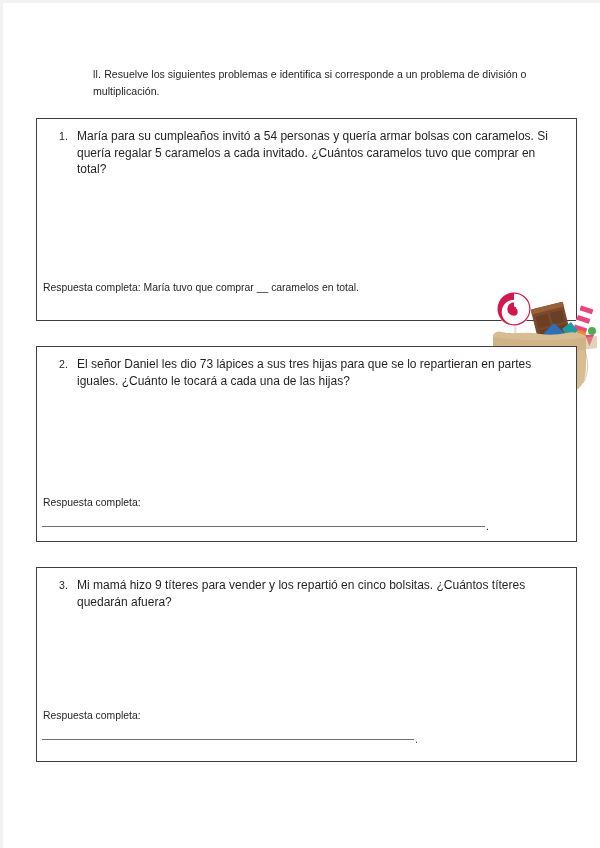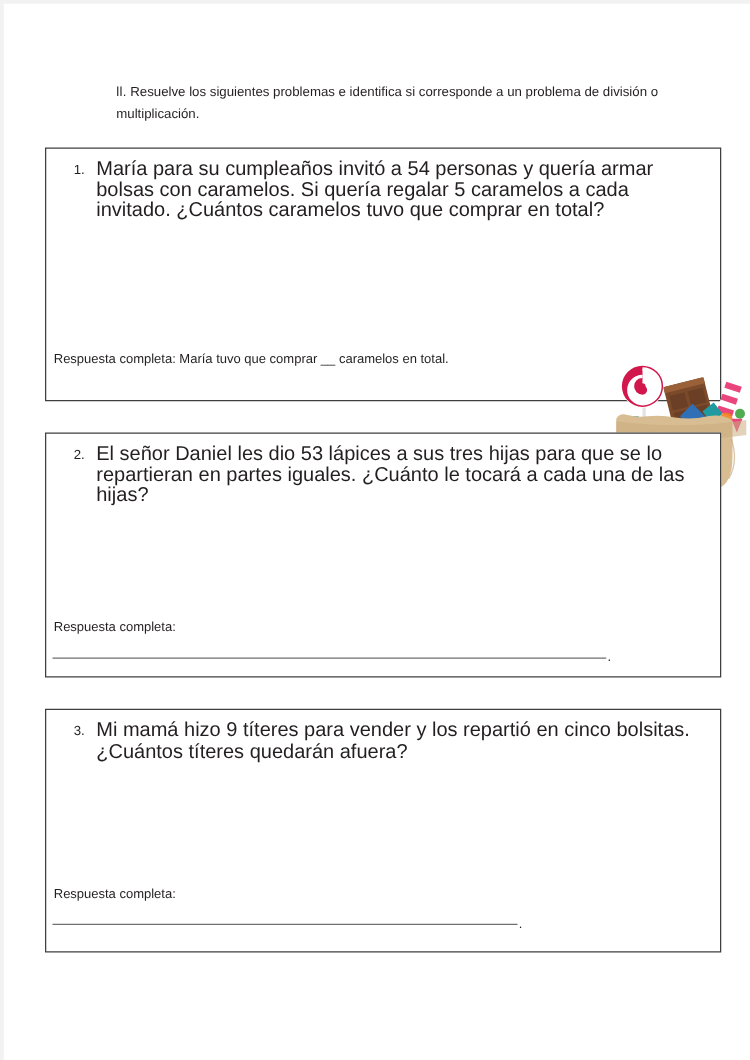--- a/index.html
+++ b/index.html
@@ -64,21 +64,21 @@
     width: 24px;
     flex: 0 0 24px;
     font-size: 10.6px;
     line-height: 16.5px;
     text-align: left;
     padding-left: 6px;
     box-sizing: border-box;
   }
   .q-text {
     flex: 1 1 auto;
-    font-size: 16px;
+    font-size: 12px;
     line-height: 16.5px;
     color: #231f20;
   }
 
   .answer-label {
     position: absolute;
     left: 6px;
     font-size: 10.4px;
     line-height: 15px;
     color: #231f20;
@@ -194,21 +194,21 @@
         <path d="M101 66 q 6 18 -2 32" stroke="#c2a478" stroke-width="1.1" fill="none" opacity="0.6"></path>
       </svg>
     </div>
 
     <div class="answer-label" id="answer-1">Respuesta completa: María tuvo que comprar __ caramelos en total.</div>
   </div>
 
   <div class="qbox" id="qbox-2">
     <div class="q-row">
       <div class="q-number">2.</div>
-      <div class="q-text">El señor Daniel les dio 53 lápices a sus tres hijas para que se lo repartieran en partes iguales. ¿Cuánto le tocará a cada una de las hijas?</div>
+      <div class="q-text">El señor Daniel les dio 73 lápices a sus tres hijas para que se lo repartieran en partes iguales. ¿Cuánto le tocará a cada una de las hijas?</div>
     </div>
     <div class="answer-label" id="answer-2">Respuesta completa:</div>
     <div class="answer-rule" id="rule-2">
       <div class="rule-line"></div>
       <div class="rule-dot">.</div>
     </div>
   </div>
 
   <div class="qbox" id="qbox-3">
     <div class="q-row">

